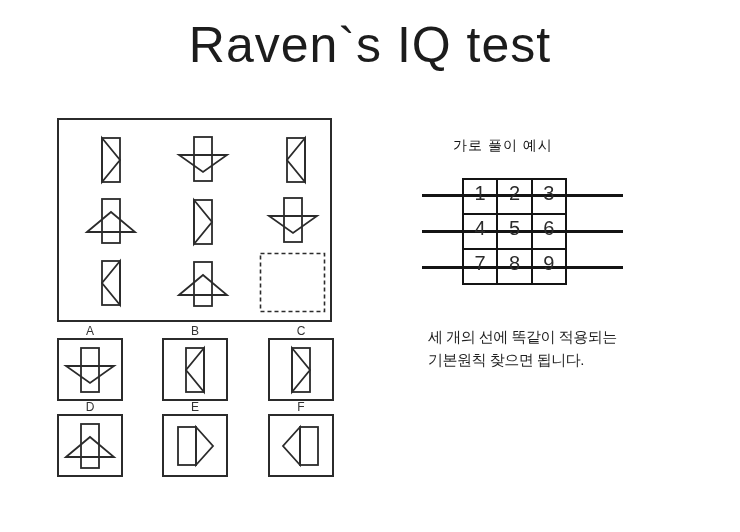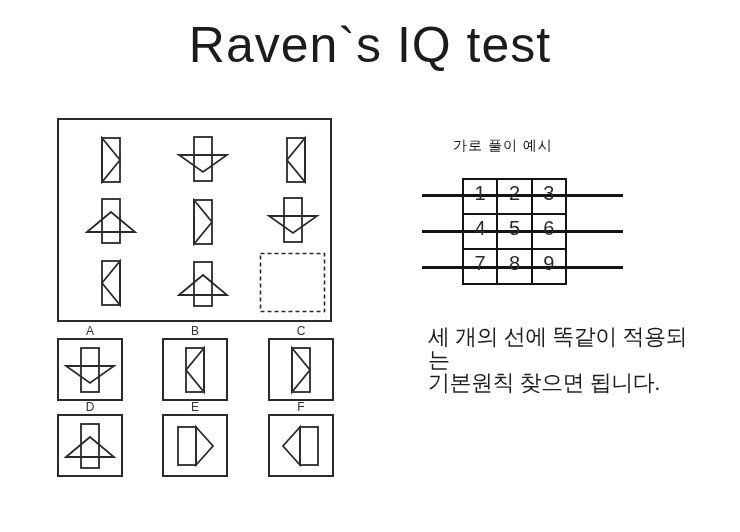--- a/index.html
+++ b/index.html
@@ -44,21 +44,21 @@
   .num-grid{
     position:absolute;left:40px;top:0;width:105px;height:107px;
     border-collapse:collapse;table-layout:fixed;
   }
   .num-grid td{
     border:2.5px solid #141414;text-align:center;vertical-align:middle;
     font-size:20px;color:#2b2b2b;padding:0;
   }
   .num-grid td span{position:relative;top:-3px;}
   
-  .note{position:absolute;left:428px;top:325px;width:280px;font-size:22px;line-height:23px;color:#1f1f1f;letter-spacing:-0.5px;}
+  .note{position:absolute;left:428px;top:325px;width:280px;font-size:15px;line-height:23px;color:#1f1f1f;letter-spacing:-0.5px;}
   svg{display:block;}
   .dash{stroke-dasharray:4 3;stroke-width:1.6;}
 </style>
 </head>
 <body>
 
 <div class="slide">
 
   <h1 class="title">Raven`s IQ test</h1>
 

